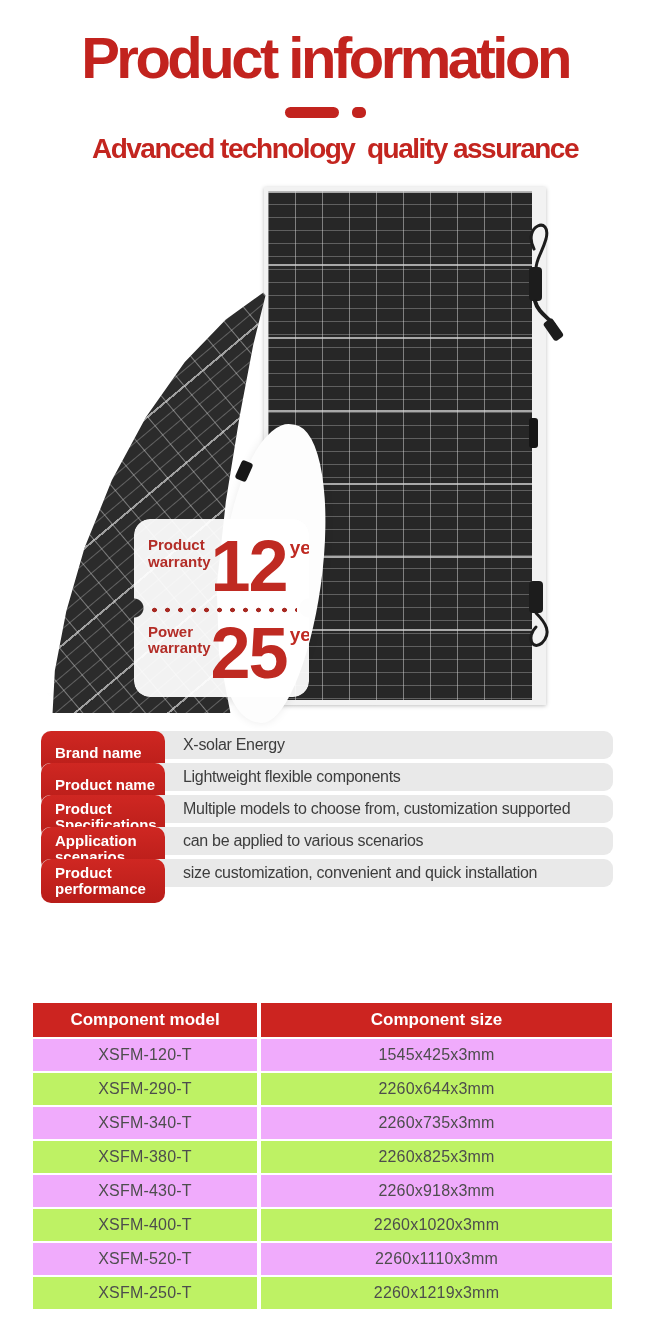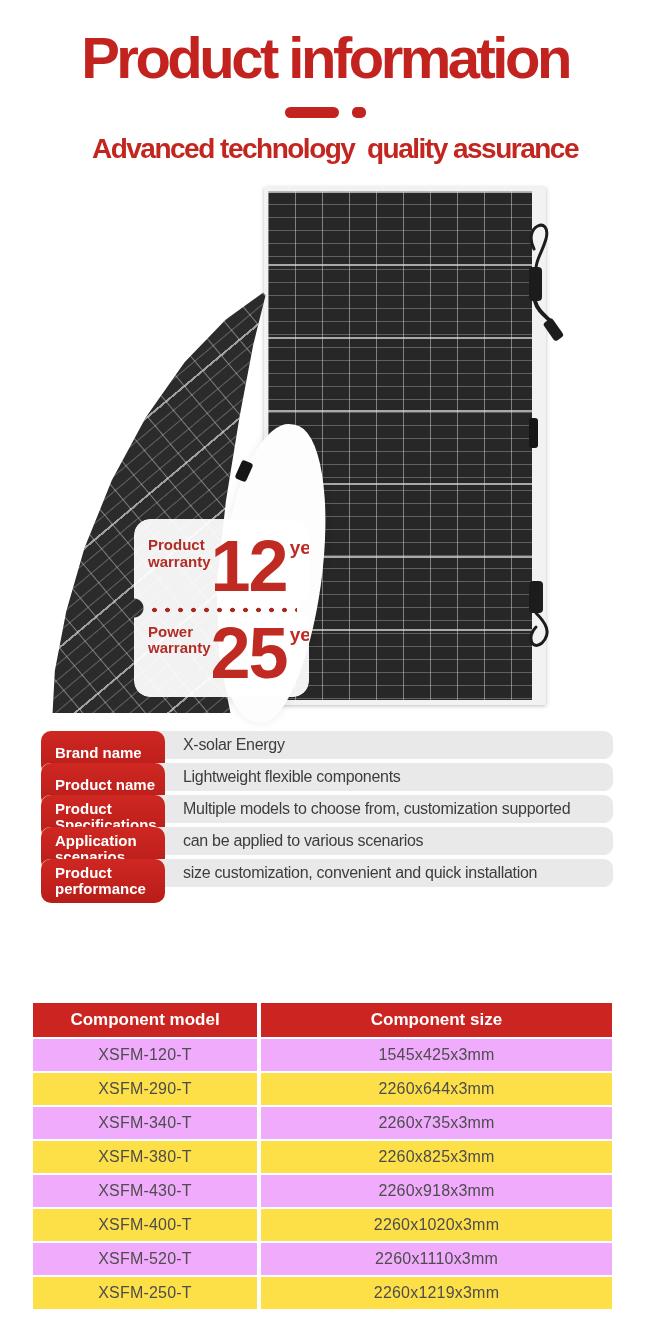--- a/index.html
+++ b/index.html
@@ -86,21 +86,21 @@
     display:flex; align-items:center; font-size:16px; color:#3d3d3d; letter-spacing:-0.3px; }
 
   
   .ctable { position:absolute; top:1003px; left:33px; width:579px;
     display:grid; grid-template-columns:224px 351px; column-gap:4px; row-gap:2px;border-radius:24px; }
   .th { height:34px; background:#cc2420; color:#ffffff; font-size:17px; font-weight:bold;
     display:flex; align-items:center; justify-content:center; }
   .td { height:32px; font-size:16px; color:#4d4d4d; letter-spacing:0.2px;
     display:flex; align-items:center; justify-content:center; }
   .td.odd { background:#f0abfc; }
-  .td.even { background:#fde047;text-align:right; }
+  .td.even { background:#bef264;text-align:right; }
 </style>
 </head>
 <body>
 
 <div class="page">
 
   <div class="hdr">
     <div class="title">Product information</div>
     <div class="divider">
       <span class="bar"></span>

